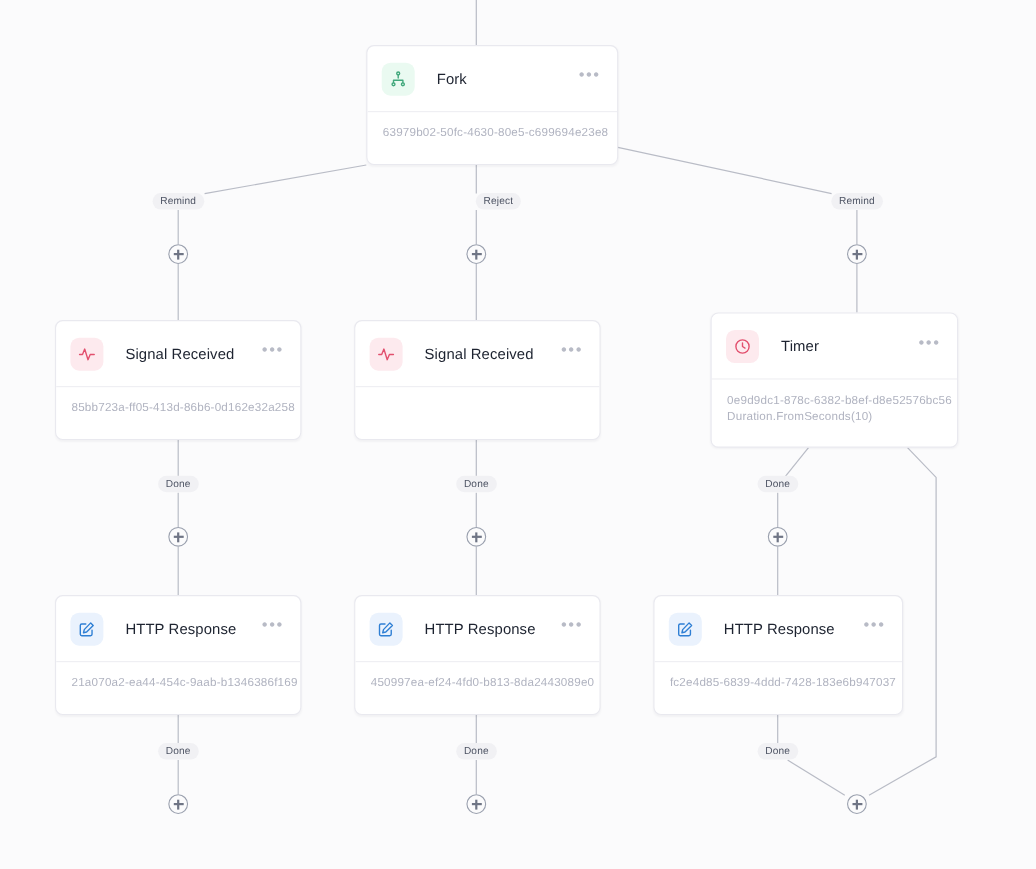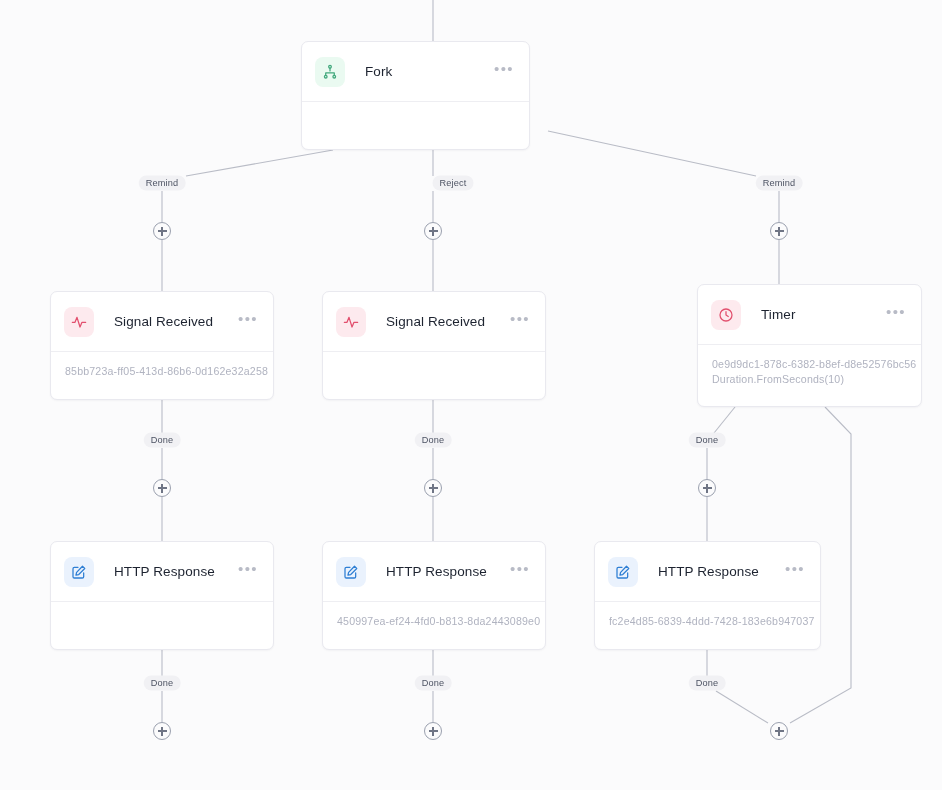--- a/index.html
+++ b/index.html
@@ -204,34 +204,37 @@
       <path d="M162,691 L162,722"></path>
 
       <path d="M433,650 L433,676"></path>
       <path d="M433,691 L433,722"></path>
 
       <path d="M707,650 L707,676"></path>
       <path d="M716,691 L768,723"></path>
     </g>
   </svg>
 
-  <div class="node-card" style="left:301px; top:41px; width:229px; height:109px;">
+  <div class="node-card" style="left:333px; top:41px; width:229px; height:109px;">
     <div class="node-head">
       <div class="node-icon ic-green">
         <svg width="16" height="16" viewBox="0 0 24 24" fill="none" stroke="#41a87c" stroke-width="1.9" stroke-linecap="round" stroke-linejoin="round">
           <circle cx="12" cy="4.2" r="2"></circle>
           <circle cx="5.6" cy="19" r="2"></circle>
           <circle cx="18.4" cy="19" r="2"></circle>
           <path d="M12 6.2 V10.4"></path>
           <path d="M5.6 17 V13.4 H18.4 V17"></path>
         </svg>
       </div>
       <div class="node-title">Fork</div>
       <div class="node-menu">•••</div>
     </div>
+    <div class="node-body">
+      <div class="node-sub">63979b02-50fc-4630-80e5-c699694e23e8</div>
+    </div>
   </div>
 
   <div class="node-card" style="left:50px; top:291px; width:224px; height:109px;">
     <div class="node-head">
       <div class="node-icon ic-pink">
         <svg width="16" height="16" viewBox="0 0 24 24" fill="none" stroke="#e2506e" stroke-width="1.9" stroke-linecap="round" stroke-linejoin="round">
           <path d="M2 12.5 H6 L9 5 L13.5 19.5 L16.5 12.5 H22"></path>
         </svg>
       </div>
       <div class="node-title">Signal Received</div>
@@ -247,21 +250,21 @@
       <div class="node-icon ic-pink">
         <svg width="16" height="16" viewBox="0 0 24 24" fill="none" stroke="#e2506e" stroke-width="1.9" stroke-linecap="round" stroke-linejoin="round">
           <path d="M2 12.5 H6 L9 5 L13.5 19.5 L16.5 12.5 H22"></path>
         </svg>
       </div>
       <div class="node-title">Signal Received</div>
       <div class="node-menu">•••</div>
     </div>
   </div>
 
-  <div class="node-card" style="left:697px; top:284px; width:225px; height:123px;">
+  <div class="node-card" style="left:646px; top:284px; width:225px; height:123px;">
     <div class="node-head">
       <div class="node-icon ic-pink">
         <svg width="16" height="16" viewBox="0 0 24 24" fill="none" stroke="#e2506e" stroke-width="1.9" stroke-linecap="round" stroke-linejoin="round">
           <circle cx="12" cy="12" r="9"></circle>
           <path d="M12 7 V12 L15.4 14.2"></path>
         </svg>
       </div>
       <div class="node-title">Timer</div>
       <div class="node-menu">•••</div>
     </div>
@@ -274,20 +277,23 @@
   <div class="node-card" style="left:50px; top:541px; width:224px; height:109px;">
     <div class="node-head">
       <div class="node-icon ic-blue">
         <svg width="16" height="16" viewBox="0 0 24 24" fill="none" stroke="#2f7fd4" stroke-width="1.9" stroke-linecap="round" stroke-linejoin="round">
           <path d="M19 13.5 V19 A2 2 0 0 1 17 21 H5 A2 2 0 0 1 3 19 V7 A2 2 0 0 1 5 5 H10.5"></path>
           <path d="M17.2 3.4 L20.6 6.8 L11.6 15.8 L7.4 16.8 L8.4 12.6 Z"></path>
         </svg>
       </div>
       <div class="node-title">HTTP Response</div>
       <div class="node-menu">•••</div>
+    </div>
+    <div class="node-body">
+      <div class="node-sub">21a070a2-ea44-454c-9aab-b1346386f169</div>
     </div>
   </div>
 
   <div class="node-card" style="left:322px; top:541px; width:224px; height:109px;">
     <div class="node-head">
       <div class="node-icon ic-blue">
         <svg width="16" height="16" viewBox="0 0 24 24" fill="none" stroke="#2f7fd4" stroke-width="1.9" stroke-linecap="round" stroke-linejoin="round">
           <path d="M19 13.5 V19 A2 2 0 0 1 17 21 H5 A2 2 0 0 1 3 19 V7 A2 2 0 0 1 5 5 H10.5"></path>
           <path d="M17.2 3.4 L20.6 6.8 L11.6 15.8 L7.4 16.8 L8.4 12.6 Z"></path>
         </svg>

